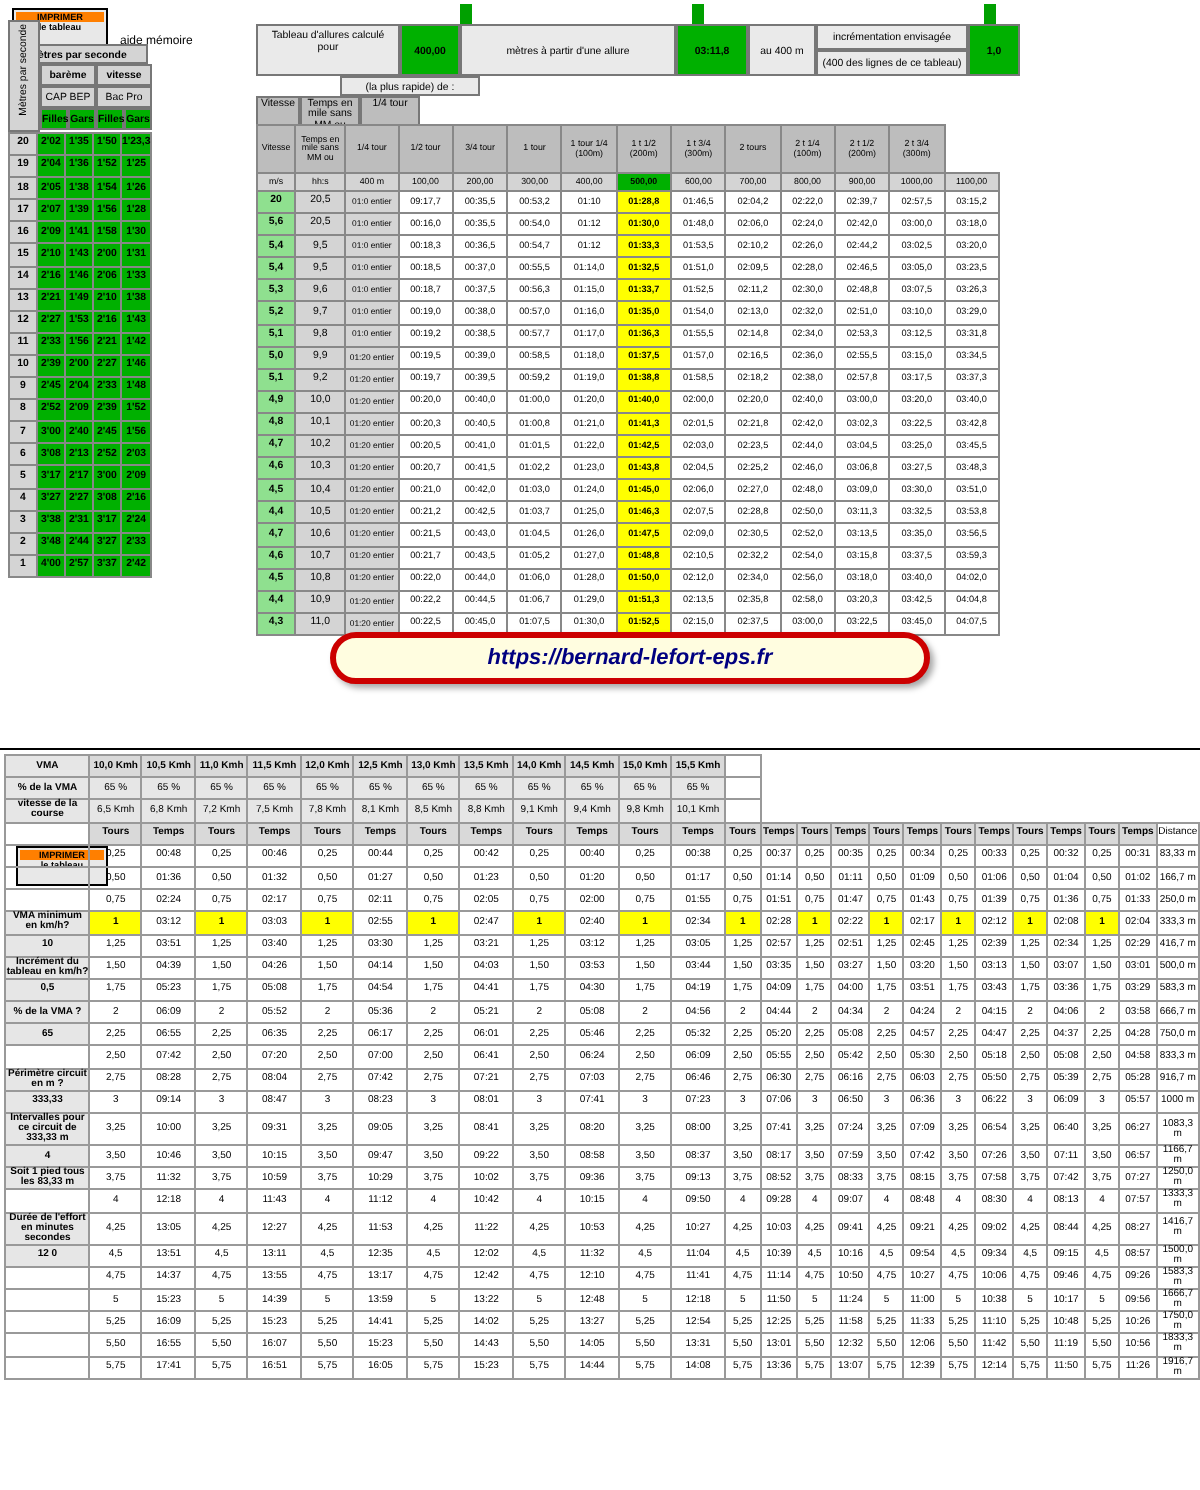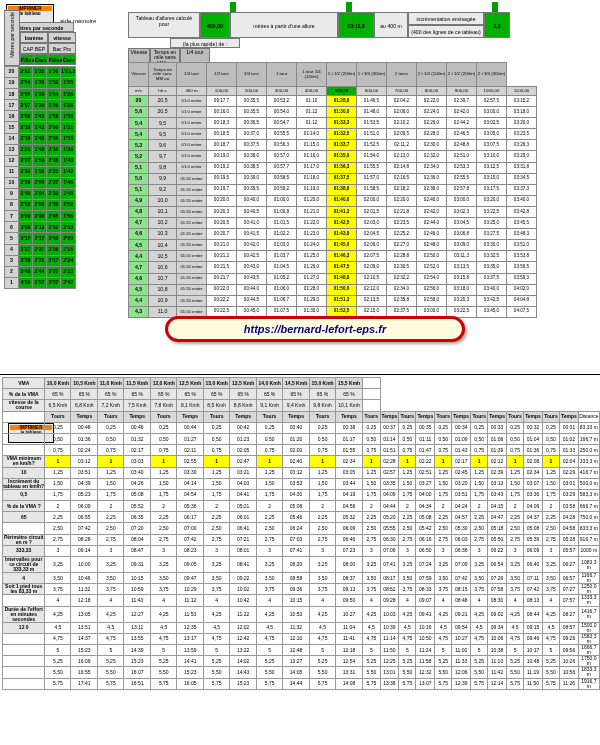--- a/index.html
+++ b/index.html
@@ -8,21 +8,21 @@
     width:600px; height:745px;
     background:#ffffff;
     font-family:"Liberation Sans", sans-serif;
     font-size:6px;
     color:#000;
     overflow:hidden;
   }
   .page { position:relative; width:600px; height:745px; }
 
   
-  .top { position:relative; width:600px; height:372px; background:#fff; }
+  .top { position:relative; width:500px; height:372px; background:#fff; }
 
   .btn-print {
     position:absolute; border:1px solid #000; background:#e8e8e8;
     text-align:center; font-size:5px; font-weight:bold; line-height:1.15;
     padding:1px;
   }
   .btn-print .l1 { background:#ff7f00; color:#000; display:block; font-size:4.6px; }
   .btn-print .l2 { display:block; font-size:4.6px; }
 
   .aide { position:absolute; font-size:6px; }

